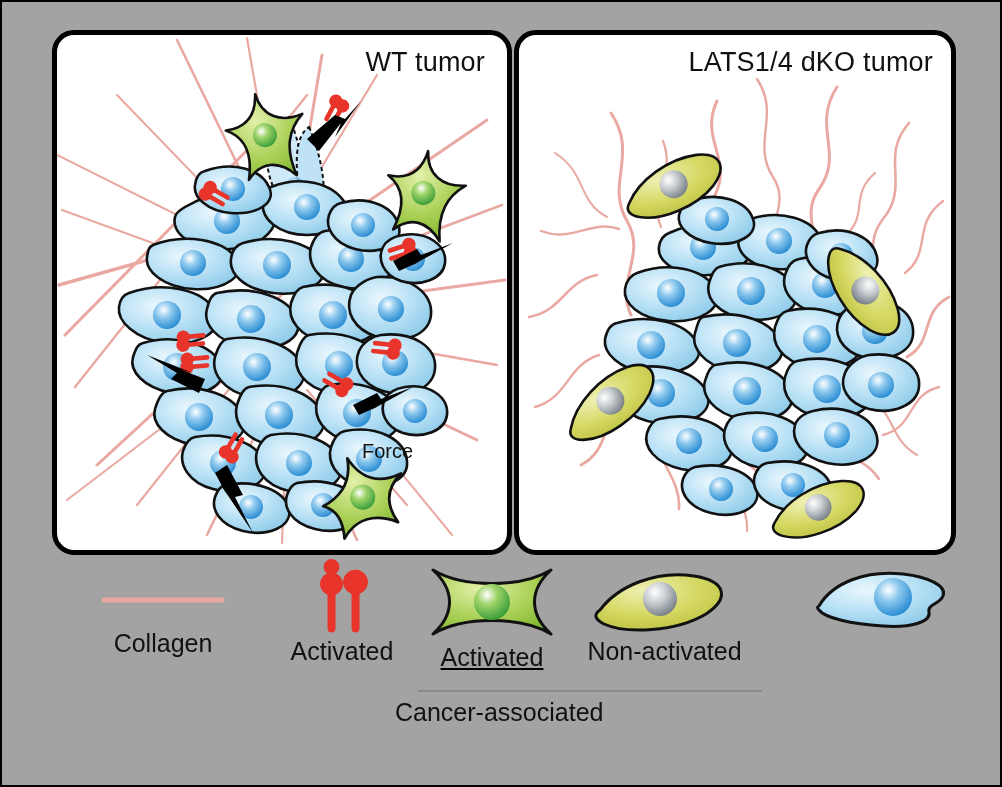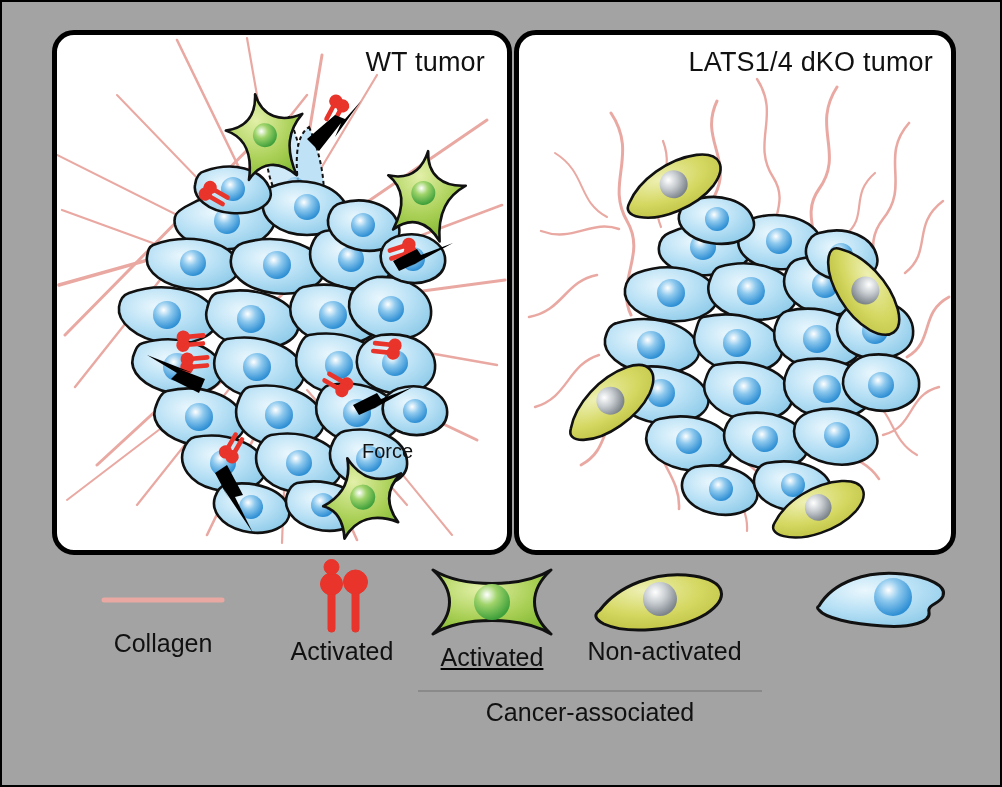--- a/index.html
+++ b/index.html
@@ -16,21 +16,21 @@
   .force-label{position:absolute;left:305px;top:405px;font-size:20px;color:#111;}
   .legend{position:absolute;left:0;top:556px;width:1002px;height:230px;}
   .legend-item{position:absolute;text-align:center;}
   .legend-label{font-size:25px;color:#111;white-space:nowrap;line-height:1.05;}
   .legend-icon{display:flex;align-items:center;justify-content:center;}
   #lg-collagen{left:46px;top:12px;width:230px;}
   #lg-integrin{left:240px;top:0px;width:200px;}
   #lg-activated{left:390px;top:2px;width:200px;text-decoration:underline;}
   #lg-nonactivated{left:545px;top:8px;width:235px;}
   #lg-cancer{left:770px;top:6px;width:220px;}
-  .caf-group{position:absolute;left:393px;top:132px;width:390px;text-align:center;}
+  .caf-group{position:absolute;left:393px;top:132px;width:390px;text-align:left;}
   .caf-rule{height:2px;background:#8a8a8a;width:344px;margin:0 auto 6px auto;}
   .caf-text{font-size:25px;color:#111;line-height:1.18;}
 </style>
 </head>
 <body>
 
 <div id="figure">
 
   <div class="panel" id="panel-wt">
     <svg class="panel-canvas" viewBox="0 0 450 515" width="450" height="515">

